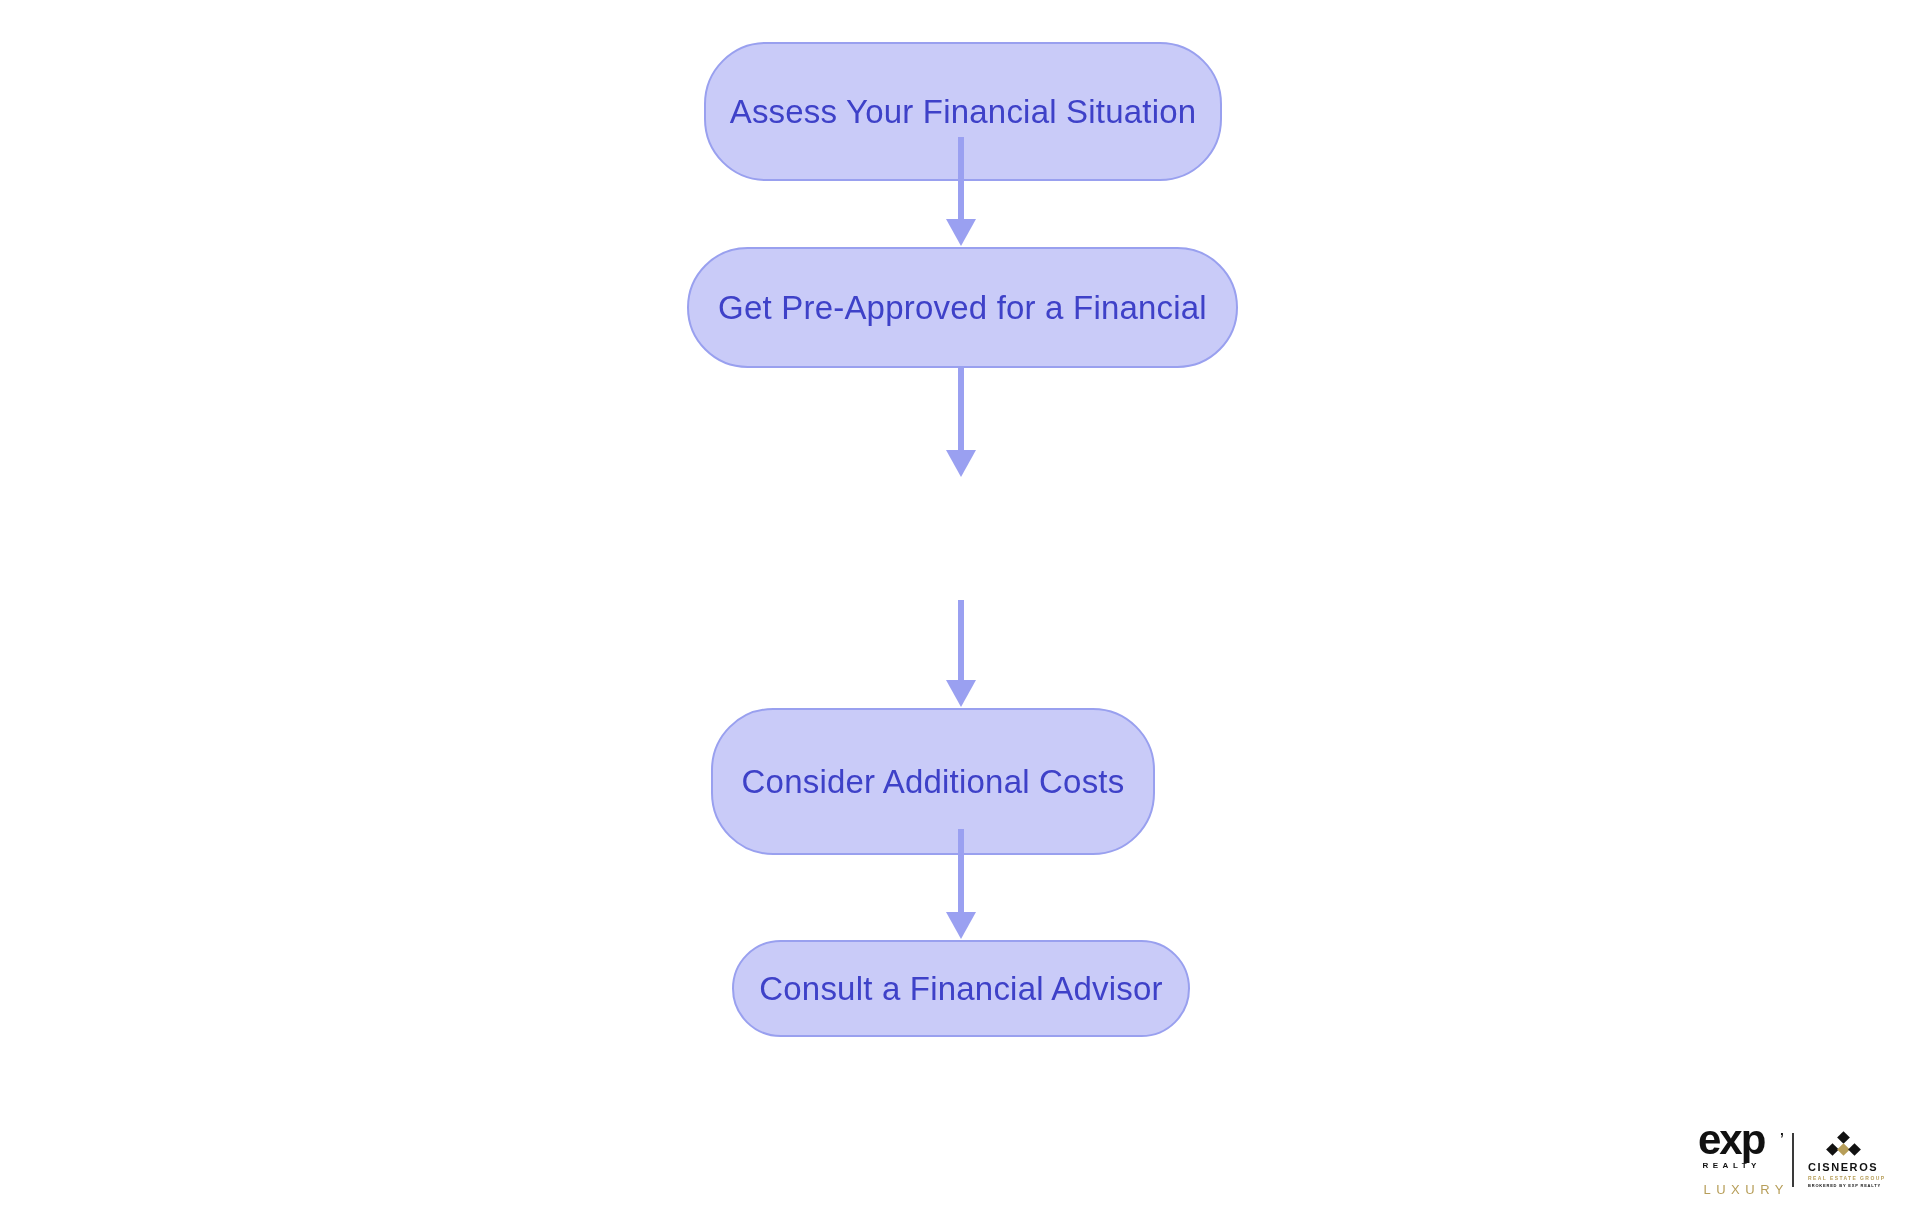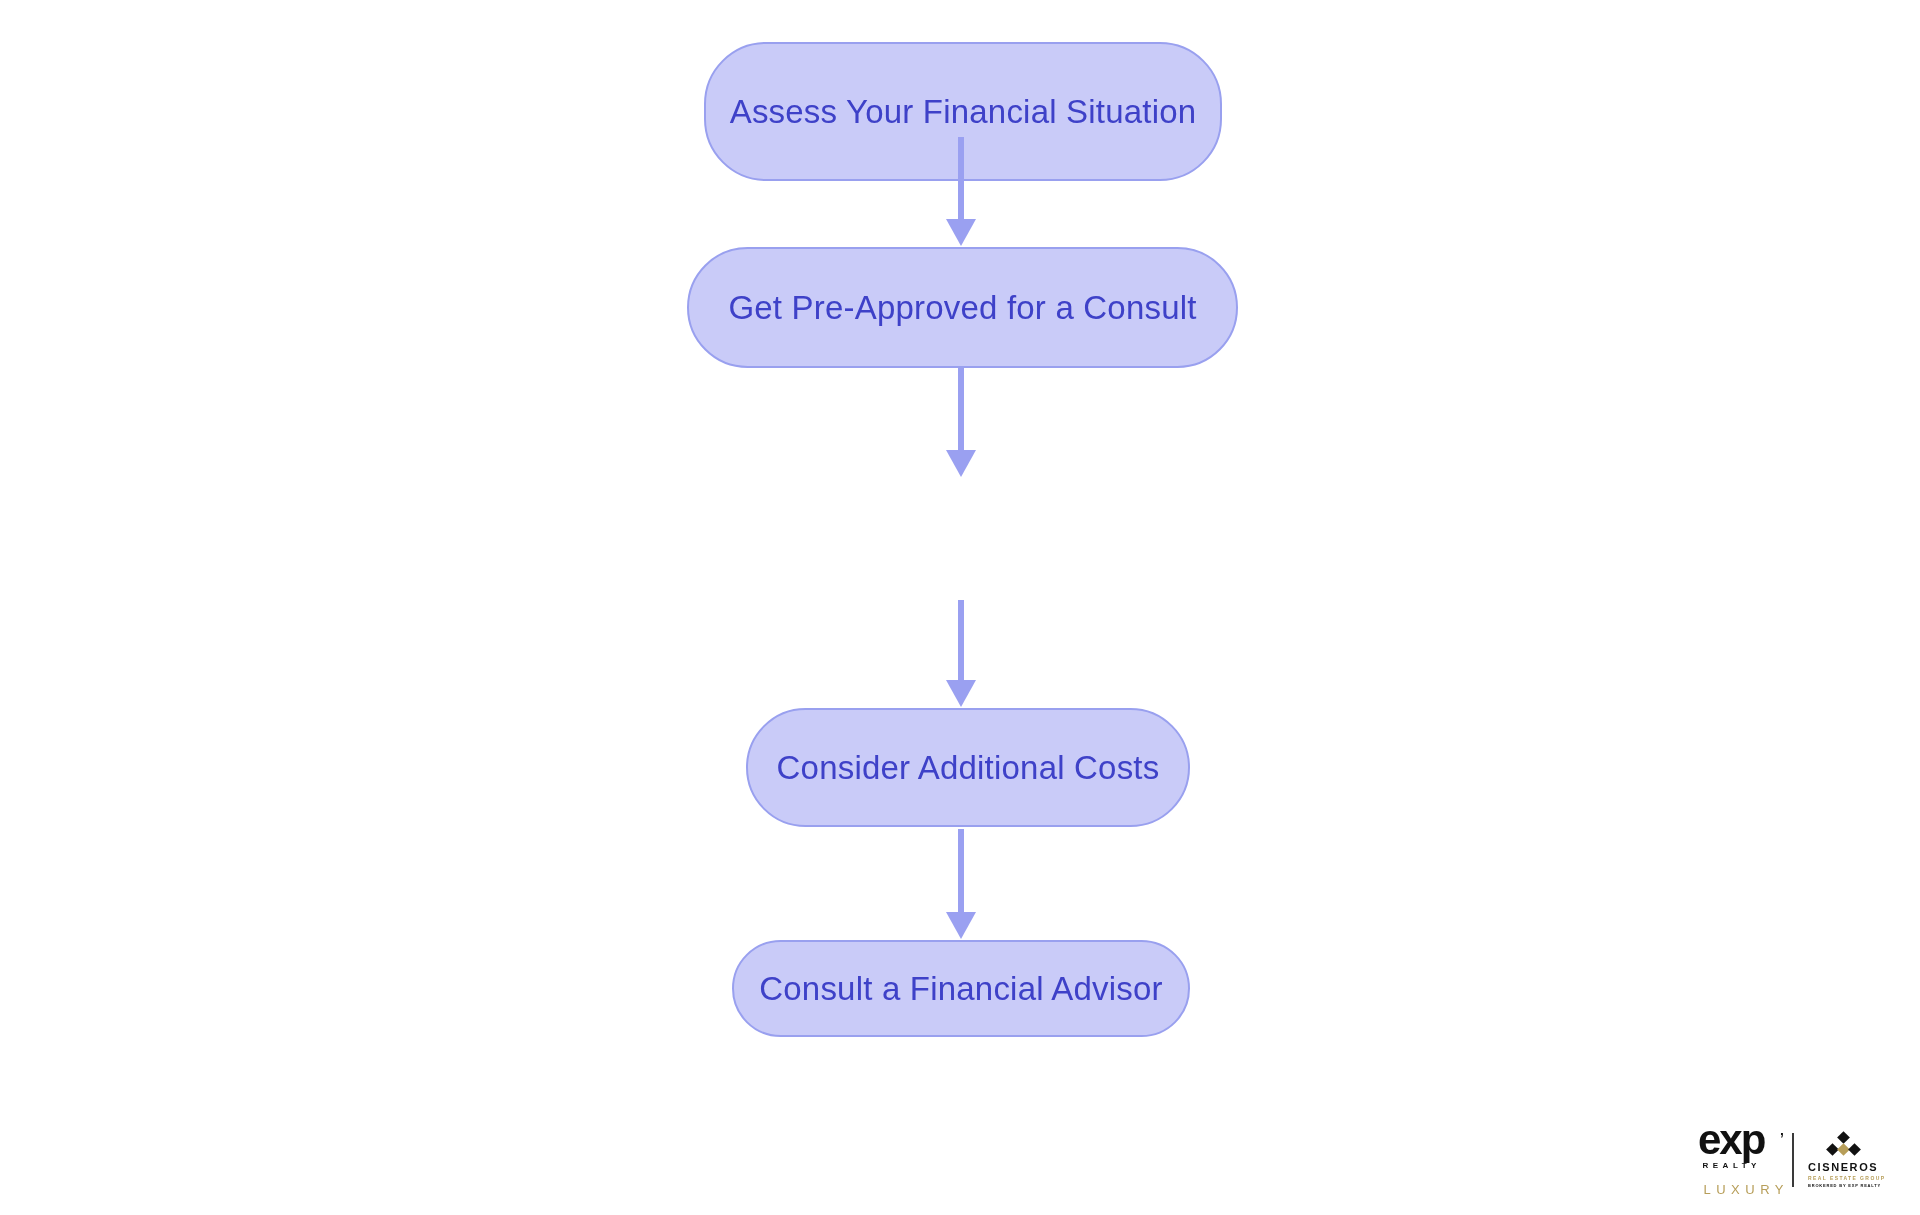--- a/index.html
+++ b/index.html
@@ -22,21 +22,21 @@
     display: flex;
     align-items: center;
     justify-content: center;
     color: var(--node-text, #3e41c8);
     font-size: 33px;
     letter-spacing: 0.2px;
   }
   .n1 { left: 704px; top:  16px; width: 518px; height: 139px; margin-top: 26px; }
   .n2 { left: 687px; top: 247px; width: 551px; height: 121px; }
   .n3 { left: 707px; top: 478px; width: 505px; height: 122px; }
-  .n4 { left: 746px; top: 708px; width: 444px; height: 119px; align-items: center; }
+  .n4 { left: 711px; top: 708px; width: 444px; height: 147px; align-items: center; }
   .n5 { left: 732px; top: 940px; width: 458px; height: 97px; }
 
   
   .arrow { position: absolute; left: 946px; width: 30px; }
   .arrow .shaft {
     position: absolute;
     left: 12px; top: 0;
     width: 6px;
     background: var(--arrow, #9aa0f1);
   }
@@ -145,21 +145,21 @@
   <div class="node n1">
     <span>Assess Your Financial Situation</span>
   </div>
 
   <div class="arrow a1">
     <div class="shaft"></div>
     <div class="head"></div>
   </div>
 
   <div class="node n2">
-    <span>Get Pre-Approved for a Consult</span>
+    <span>Get Pre-Approved for a Financial</span>
   </div>
 
   <div class="arrow a2">
     <div class="shaft"></div>
     <div class="head"></div>
   </div>
 
 
   <div class="arrow a3">
     <div class="shaft"></div>

